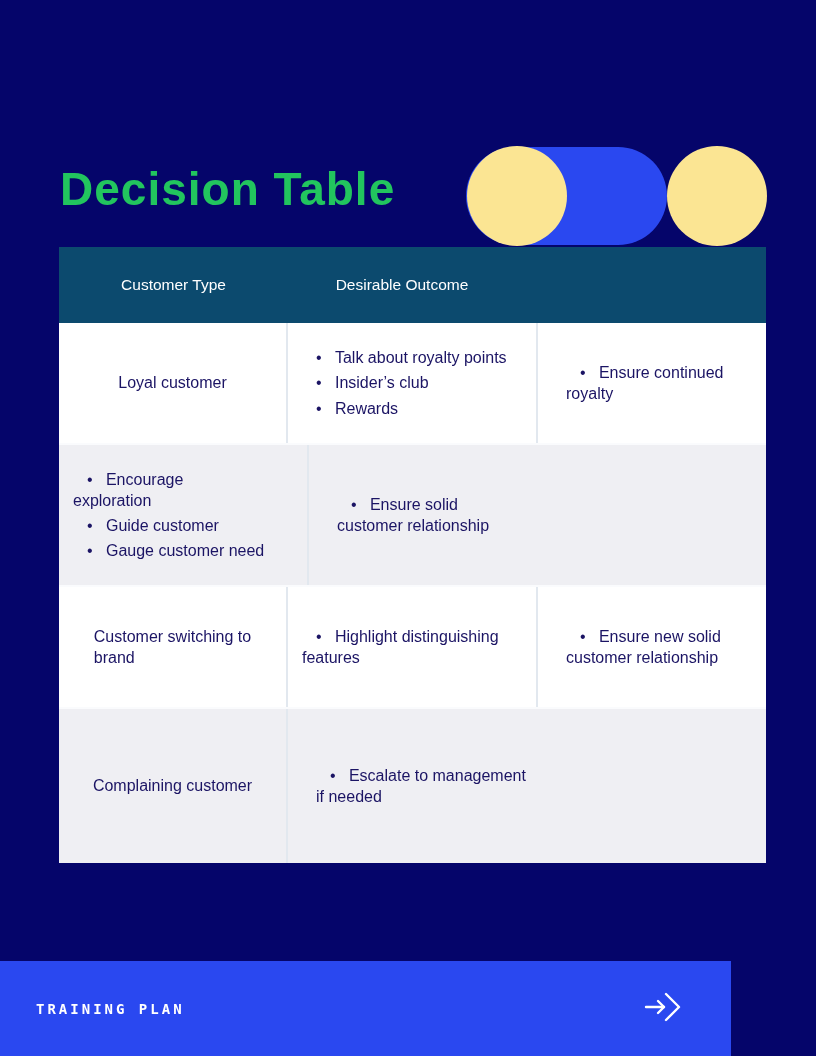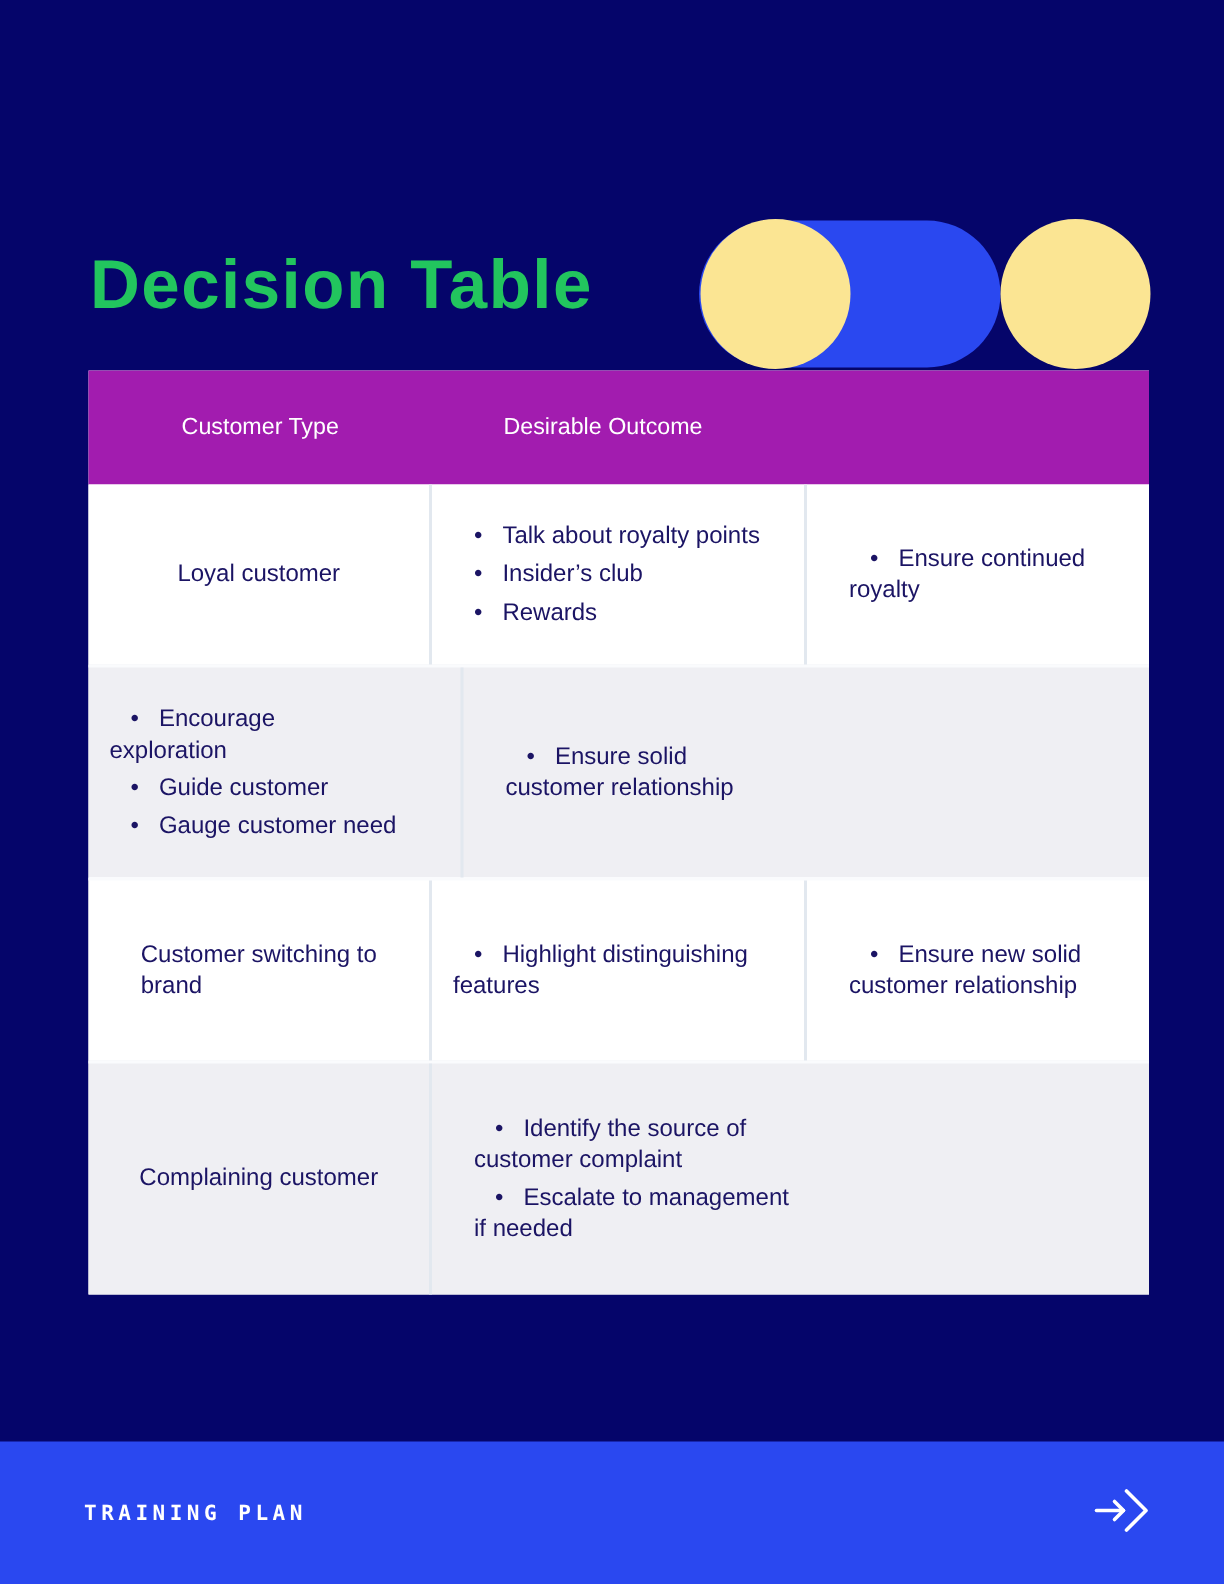--- a/index.html
+++ b/index.html
@@ -22,21 +22,21 @@
   .circle.right{left:201px;}
   
   .page-title{
     position:absolute;left:60px;top:162px;
     font-size:46px;font-weight:800;letter-spacing:1px;color:#22c55e;
   }
   
   .dtable{
     position:absolute;left:59px;top:247px;width:707px;background:#ffffff;
   }
-  .thead{display:flex;height:76px;background:#a21caf;}
+  .thead{display:flex;height:76px;background:#0c4a6e;}
   .hcell{
     display:flex;align-items:center;justify-content:center;
     color:#ffffff;font-size:15.5px;line-height:1.35;text-align:center;
     white-space:pre-line;
   }
   .c1{width:229px;flex:none;box-sizing:border-box;}
   .c2{width:250px;flex:none;box-sizing:border-box;}
   .c3{width:228px;flex:none;box-sizing:border-box;}
   .row{display:flex;background:#ffffff;}
   .row.shaded{background:#efeff3;}
@@ -47,23 +47,23 @@
     color:#1b1464;font-size:16px;line-height:1.32;
     border-right:2px solid #e2e8ef;
   }
   .cell:last-child{border-right:none;margin-left:14px;}
   .cell.type{align-items:center;text-align:left;padding:0 16px;white-space:pre-line;}
   .cell.list{padding:2px 8px 2px 14px;text-align:left;}
   .bullet{white-space:pre-line;text-indent:14px;margin:2px 0;}
   .bullet::before{content:"\2022\00a0\00a0\00a0";}
   
   .footer{
-    position:absolute;left:0;top:961px;width:816px;height:95px;
+    position:absolute;left:0;top:961px;width:731px;height:95px;
     background:#2a48f0;display:flex;align-items:center;justify-content:space-between;
-    padding:0 46px 0 56px;box-sizing:border-box;
+    padding:0 46px 0 36px;box-sizing:border-box;
   }
   .footer-label{
     color:#ffffff;font-family:"DejaVu Sans Mono", monospace;
     font-size:14px;font-weight:bold;letter-spacing:3px;
   }
   .arrow-btn{background:none;border:none;padding:0;cursor:pointer;display:flex;align-items:center;}
 </style>
 </head>
 <body>
 
@@ -116,22 +116,20 @@
     </div>
     <div class="cell list c3">
       <div class="bullet">Ensure new solid
 customer relationship</div>
     </div>
   </div>
 
   <div class="row r4 shaded">
     <div class="cell type c1">Complaining customer</div>
     <div class="cell list c2">
-      <div class="bullet">Identify the source of
-customer complaint</div>
       <div class="bullet">Escalate to management
 if needed</div>
     </div>
   </div>
 </div>
 
 <div class="footer">
   <span class="footer-label">TRAINING PLAN</span>
   <button class="arrow-btn">
     <span>

